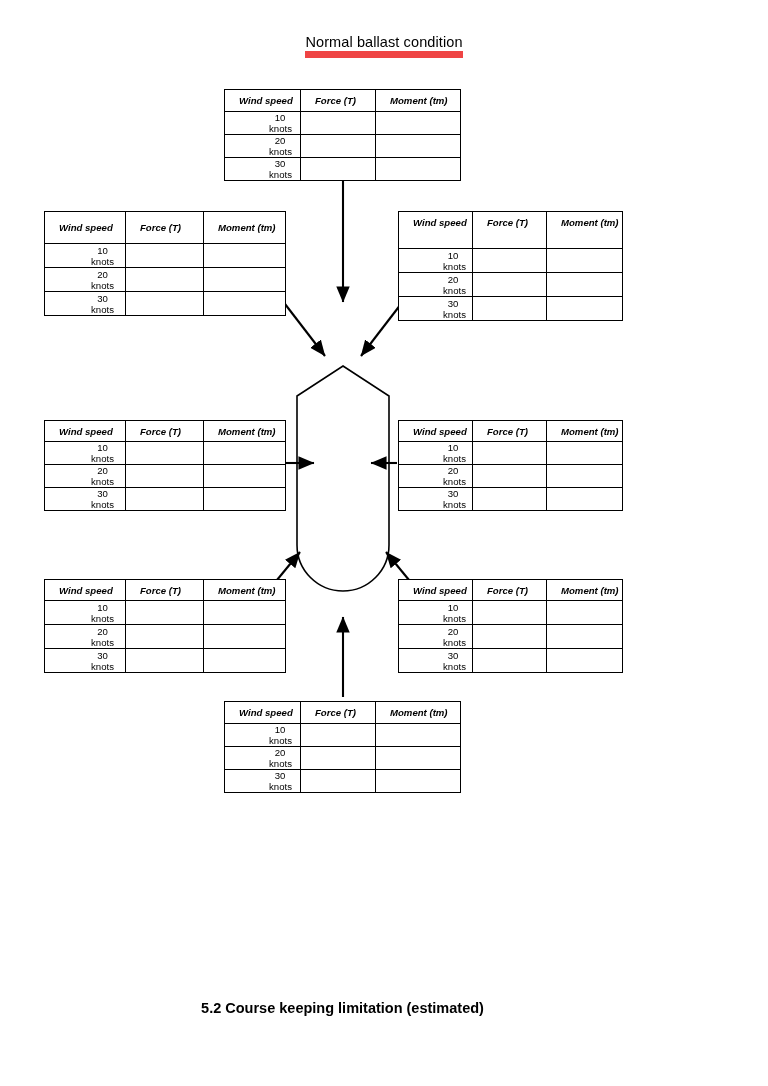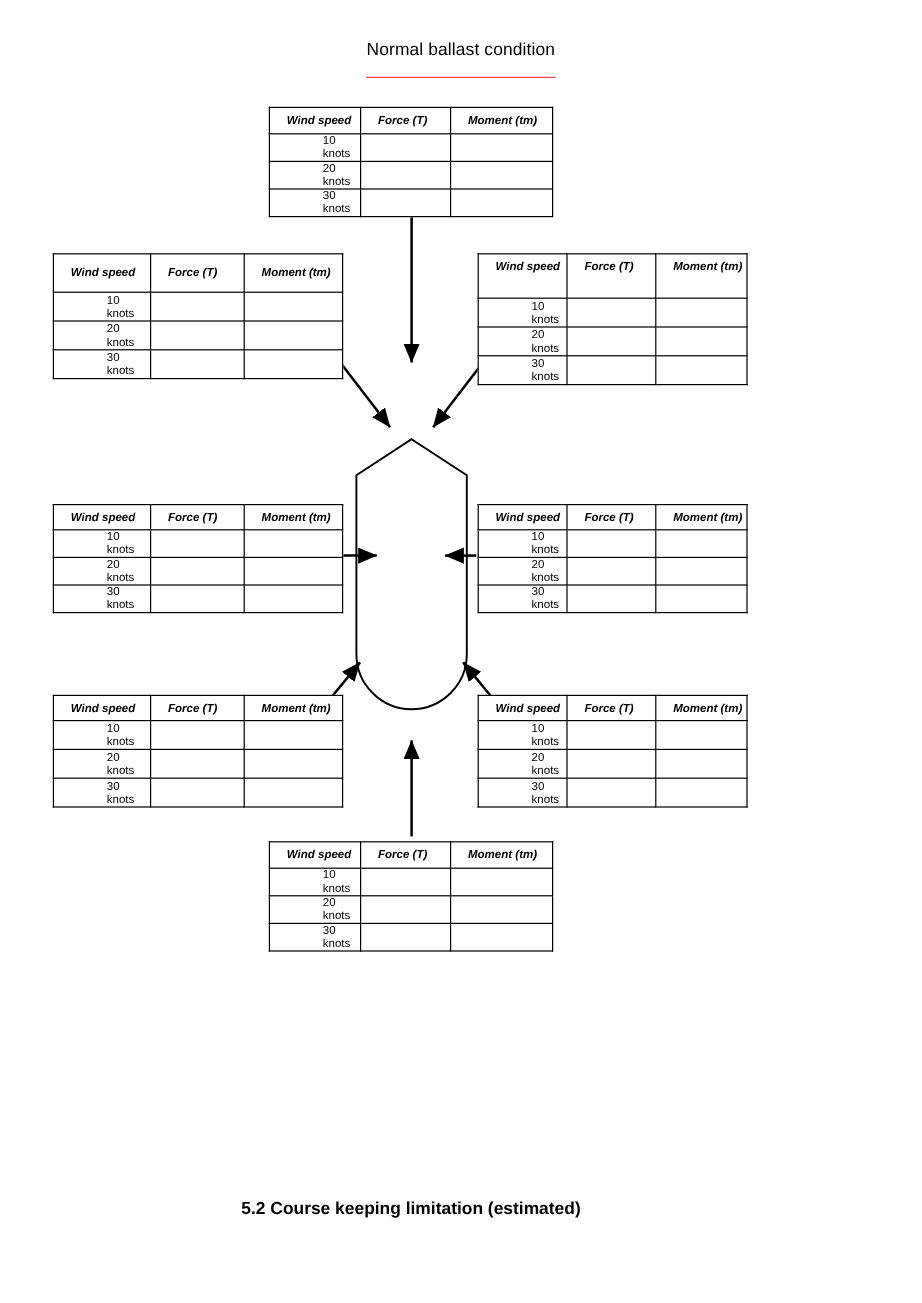--- a/index.html
+++ b/index.html
@@ -24,22 +24,22 @@
     position: absolute;
     left: 0;
     top: 34px;
     width: 768px;
     text-align: center;
     font-size: 14.5px;
     letter-spacing: .1px;
     color: #000;
   }
   .doc-title span {
-    border-bottom: 1px solid #ef4444;
-    padding-bottom: 14px;
+    border-bottom: 7px solid #ef4444;
+    padding-bottom: 1px;
   }
 
   
   .doc-footer {
     position: absolute;
     left: 0;
     top: 1000px;
     width: 685px;
     text-align: center;
     font-size: 14.5px;
@@ -63,21 +63,21 @@
   }
   table.wind th {
     font-style: italic;
     font-weight: bold;
     text-align: left;
     padding-left: 14px;
     font-size: 9.6px;
     vertical-align: middle;
   }
   table.wind td.speed {
-    text-align: left;
+    text-align: center;
     padding-right: 9px;
     vertical-align: middle;
     padding-left: 44px;
   }
   table.wind td.val {
     text-align: center;
   }
 
   
   table.wind.wrap th {

